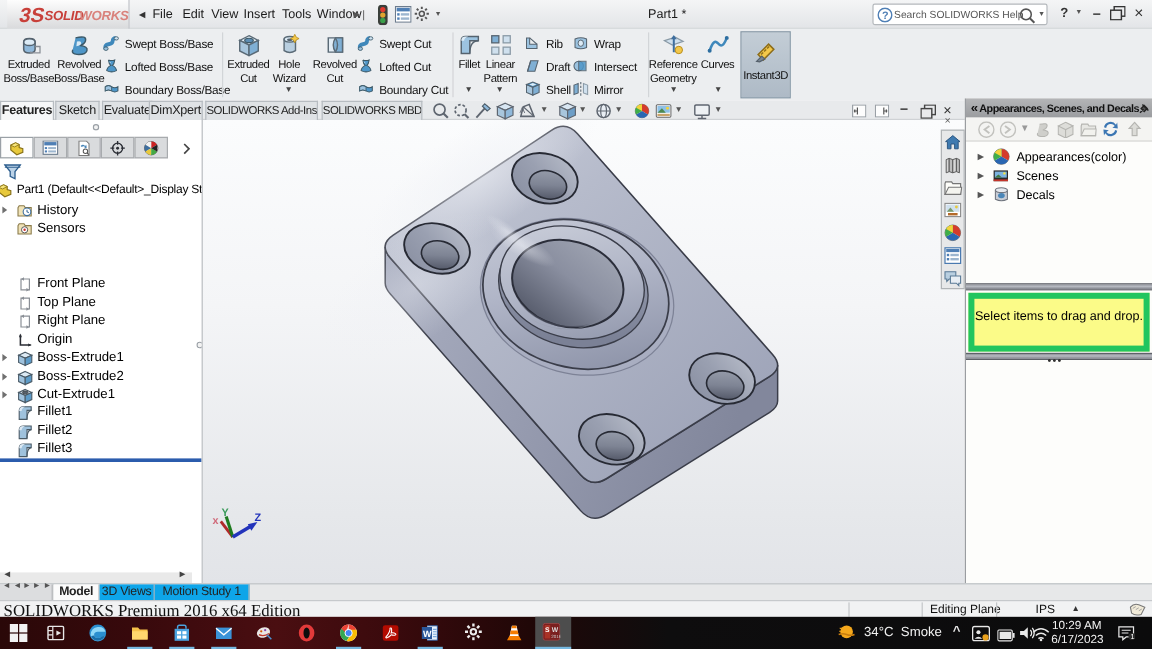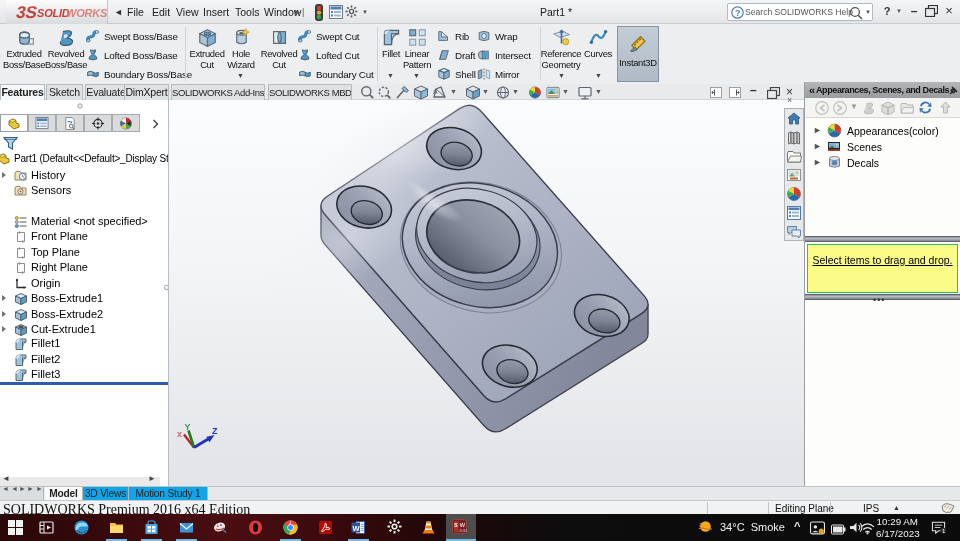--- a/index.html
+++ b/index.html
@@ -39,21 +39,21 @@
 #lhscroll{position:absolute;left:0;top:377px;width:160px;height:9px;background:#e9e9e9;}
 
 
 #viewport{position:absolute;left:169px;top:100px;width:635px;height:386px;background:linear-gradient(#fbfcfd 0%,#f4f5f7 40%,#e6e8eb 85%,#e2e4e8 100%);}
 
 
 #rpanel{position:absolute;left:804px;top:82px;width:156px;height:418px;background:#fdfdfb;border-left:1px solid #9a9da1;}
 #rpanelhead{position:absolute;left:0;top:0;width:155px;height:16px;background:linear-gradient(#b4b5b7,#9a9c9f);font-size:9px;font-weight:bold;color:#111;line-height:16px;letter-spacing:-0.4px;}
 #taskstrip{position:absolute;left:784px;top:108px;width:20px;height:133px;background:#e7e8e9;border:1px solid #b0b3b6;}
 .tsbtn{position:absolute;left:1px;width:16px;height:16px;}
-#yellowbox{position:absolute;left:2px;top:162px;width:151px;height:49px;background:#fbfb88;border:1px solid #22c55e;font-size:10.5px;text-align:center;padding-top:9px;color:#000;text-decoration:underline;}
+#yellowbox{position:absolute;left:2px;top:162px;width:151px;height:49px;background:#fbfb88;border:5px solid #22c55e;font-size:10.5px;text-align:center;padding-top:9px;color:#000;}
 
 
 #bottabs{position:absolute;left:0;top:486px;width:960px;height:14px;background:#e7e8e9;border-top:1px solid #bfc2c5;}
 .btab{position:absolute;top:0;height:14px;line-height:13px;font-size:10.2px;letter-spacing:-0.2px;color:#222;text-align:center;background:#0ea5e9;border-right:1px solid #b3b6b9;}
 #statusbar{position:absolute;left:0;top:500px;width:960px;height:14px;background:#f1f2f3;border-top:1px solid #c6c9cc;font-size:10.5px;color:#111;}
 #taskbar{position:absolute;left:0;top:514px;width:960px;height:27px;background:linear-gradient(90deg,#2a0808 0%,#38090c 12%,#4a0e11 24%,#3a0a0d 34%,#200707 46%,#0e0d0e 58%,#0b0b0c 100%);}
 .tbicon{position:absolute;top:6px;width:15px;height:15px;}
 </style>
 </head>
 <body>
@@ -584,31 +584,20 @@
         <span class="tlabel" style="left:31px;">History</span>
       </div>
     <div class="trow" style="top:83.3px;">
         <svg class="ticon" style="left:14px;" width="14" height="14" viewBox="0 0 14 14">
           <path d="M1 4 L1 11 L12 11 L12 4 L7 4 L6 2.5 L2 2.5 Z" fill="#f0e3b8" stroke="#8a7a4a" stroke-width="0.9"></path>
           <circle cx="6.5" cy="7.5" r="2.6" fill="#fff" stroke="#555" stroke-width="0.8"></circle>
           <circle cx="6.5" cy="7.5" r="1" fill="#c33"></circle>
         </svg>
         <span class="tlabel" style="left:31px;">Sensors</span>
       </div>
-    <div class="trow" style="top:113.5px;">
-        <svg class="ticon" style="left:14px;" width="14" height="14" viewBox="0 0 14 14">
-          <circle cx="2.8" cy="3" r="1.6" fill="#e8b93c" stroke="#8a731a" stroke-width="0.6"></circle>
-          <rect x="5.5" y="2.3" width="7" height="1.4" fill="#888"></rect>
-          <circle cx="2.8" cy="7" r="1.6" fill="#b0b6be" stroke="#666" stroke-width="0.6"></circle>
-          <rect x="5.5" y="6.3" width="7" height="1.4" fill="#888"></rect>
-          <circle cx="2.8" cy="11" r="1.6" fill="#5f9ccb" stroke="#2d5e8e" stroke-width="0.6"></circle>
-          <rect x="5.5" y="10.3" width="7" height="1.4" fill="#888"></rect>
-        </svg>
-        <span class="tlabel" style="left:31px;">Material &lt;not specified&gt;</span>
-      </div>
     <div class="trow" style="top:129.0px;">
         <svg class="ticon" style="left:14px;" width="14" height="14" viewBox="0 0 14 14">
           <path d="M3.5 2.5 L10.5 2.5 L10.5 11.5 L3.5 11.5 Z" fill="none" stroke="#8a8f96" stroke-width="1"></path>
           <path d="M3.5 2.5 L6 1 L6 4 Z" fill="#8a8f96"></path>
           <path d="M10.5 11.5 L8 13 L8 10 Z" fill="#8a8f96"></path>
         </svg>
         <span class="tlabel" style="left:31px;">Front Plane</span>
       </div>
     <div class="trow" style="top:144.5px;">
         <svg class="ticon" style="left:14px;" width="14" height="14" viewBox="0 0 14 14">

